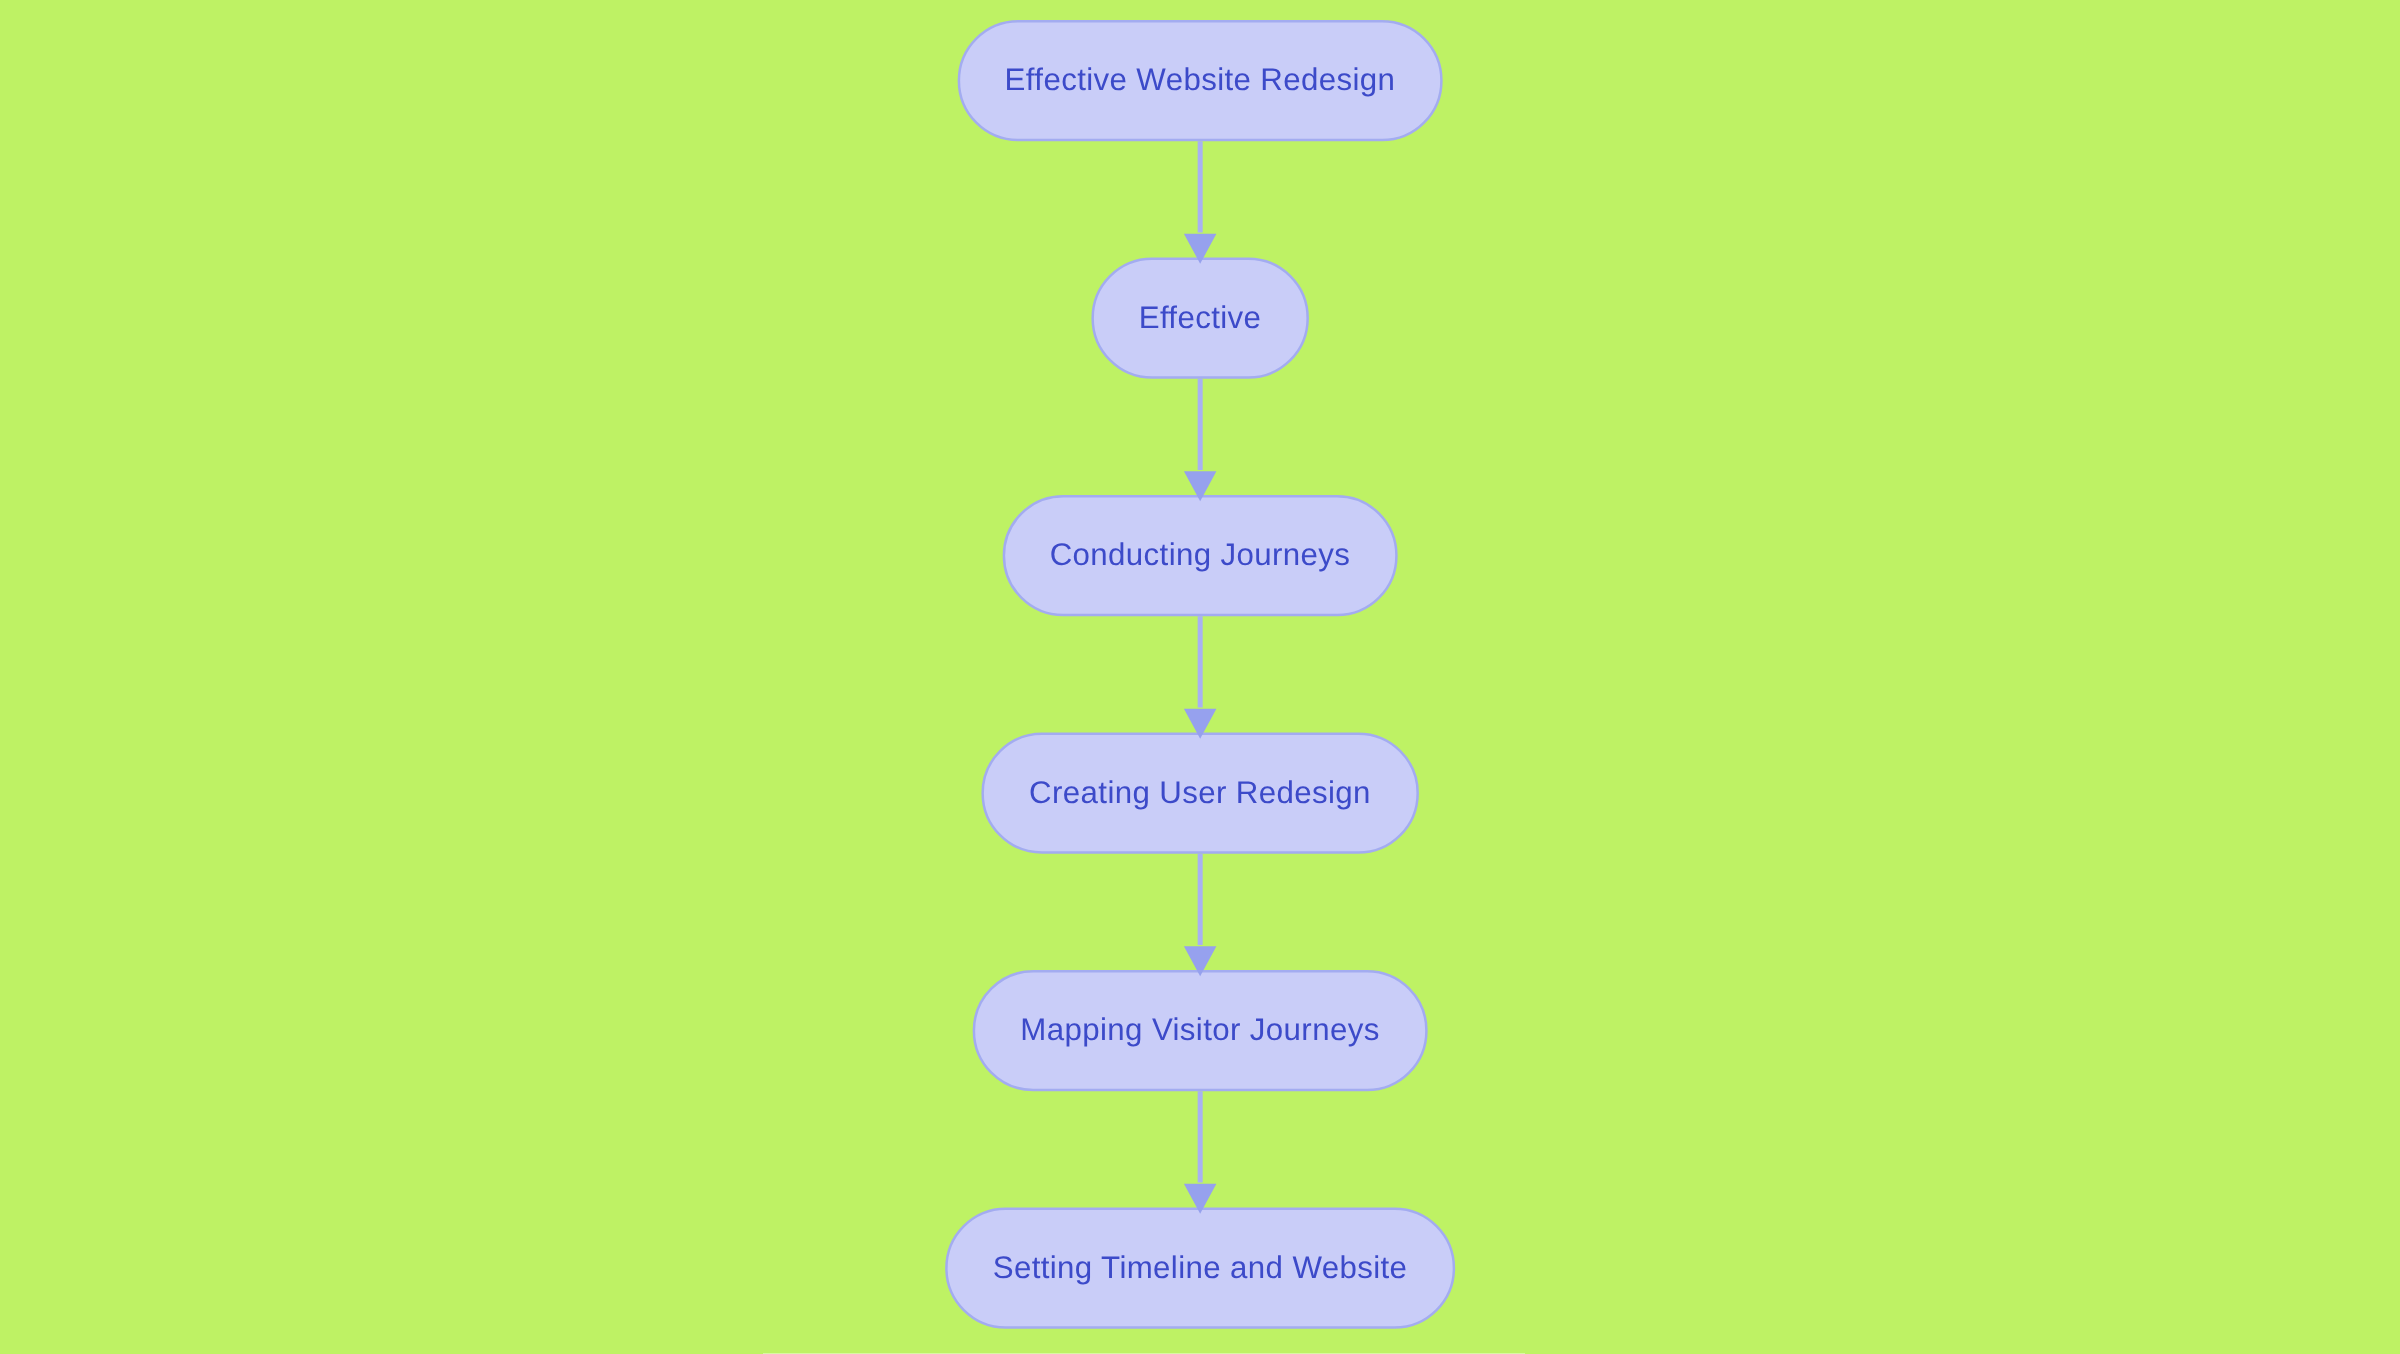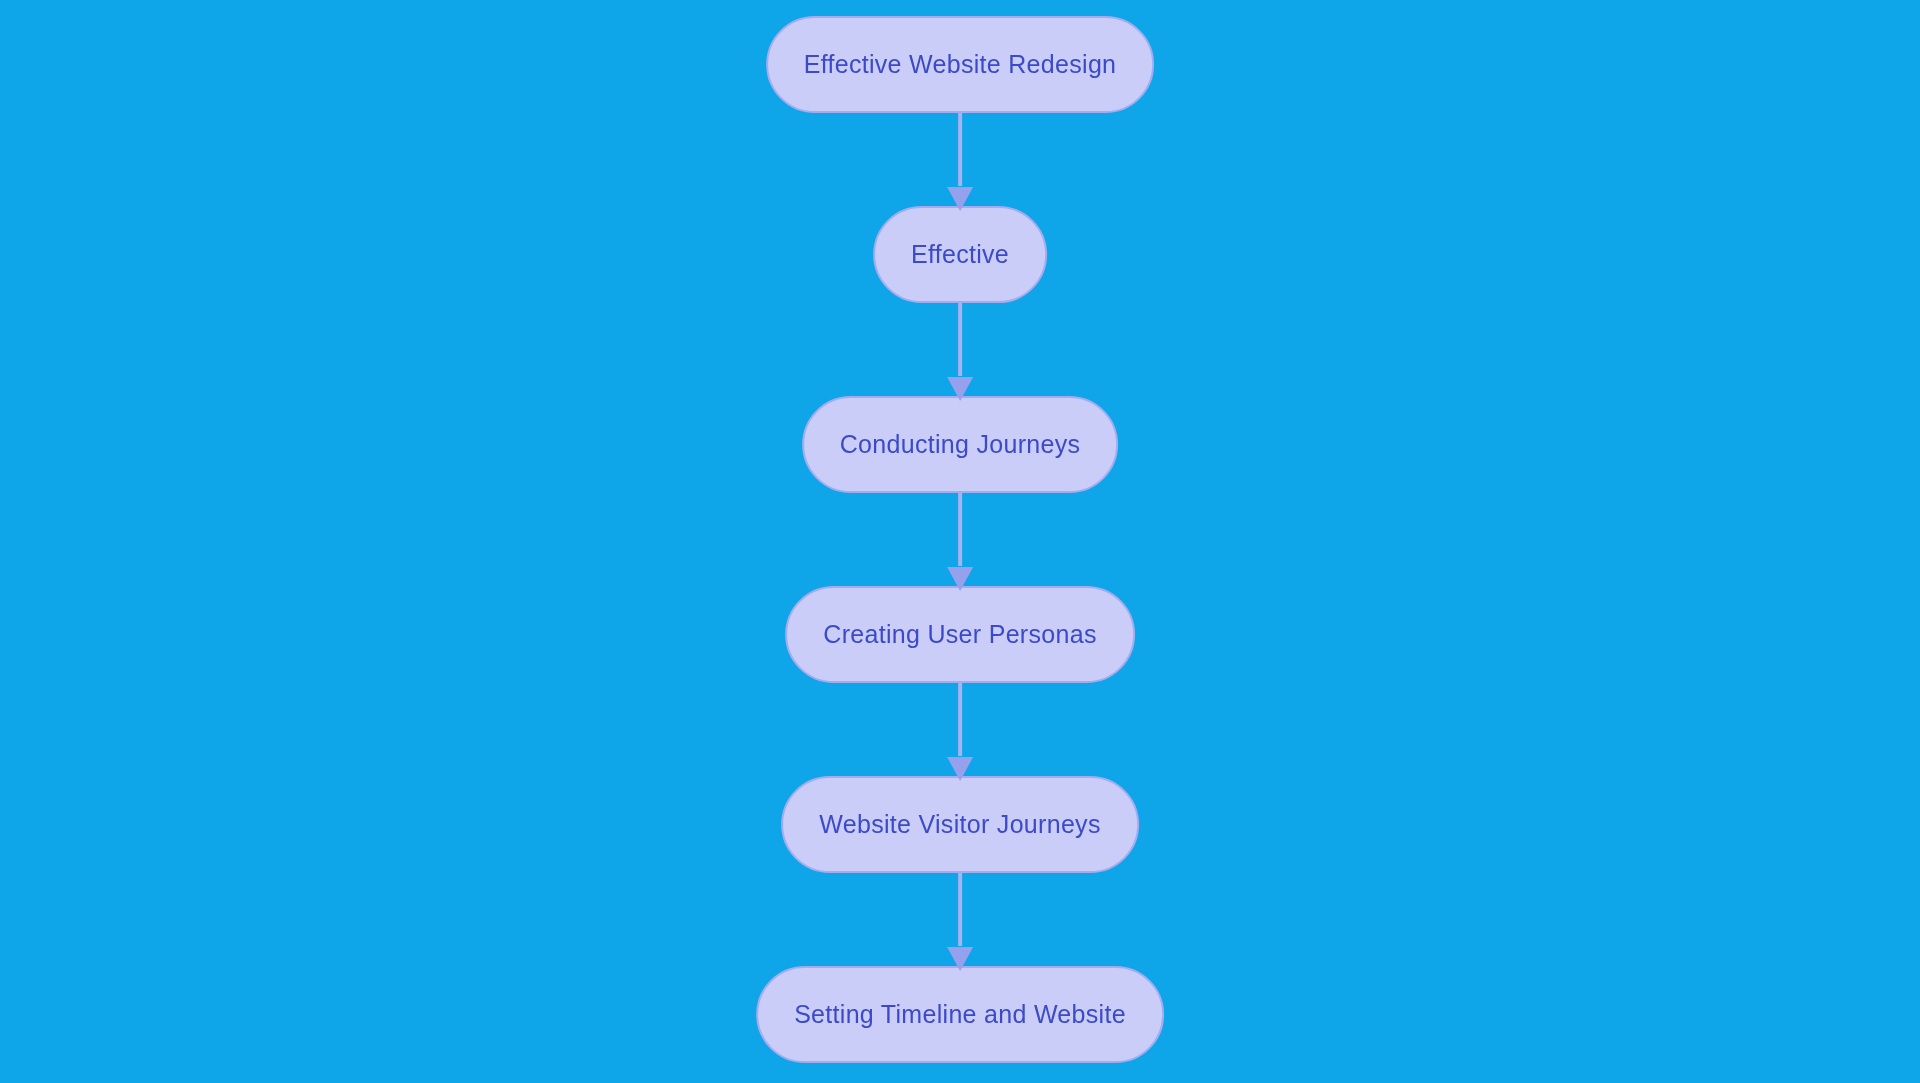--- a/index.html
+++ b/index.html
@@ -7,21 +7,21 @@
     width: 1920px;
     height: 1083px;
     background: #ffffff;
     overflow: hidden;
     font-family: "Liberation Sans", "DejaVu Sans", sans-serif;
   }
   .canvas {
     position: relative;
     width: 1920px;
     height: 1083px;
-    background: #0ea5e9;
+    background: #bef264;
   }
   .flow-column {
     position: absolute;
     left: 50%;
     top: 16px;
     transform: translateX(-50%);
     display: flex;
     flex-direction: column;
     align-items: center;
   }
@@ -97,30 +97,30 @@
     <div class="node">
       <span>Conducting Journeys</span>
     </div>
 
     <div class="arrow">
       <span class="arrow-line"></span>
       <span class="arrow-head"></span>
     </div>
 
     <div class="node">
-      <span>Creating User Personas</span>
+      <span>Creating User Redesign</span>
     </div>
 
     <div class="arrow">
       <span class="arrow-line"></span>
       <span class="arrow-head"></span>
     </div>
 
     <div class="node">
-      <span>Website Visitor Journeys</span>
+      <span>Mapping Visitor Journeys</span>
     </div>
 
     <div class="arrow">
       <span class="arrow-line"></span>
       <span class="arrow-head"></span>
     </div>
 
     <div class="node">
       <span>Setting Timeline and Website</span>
     </div>

